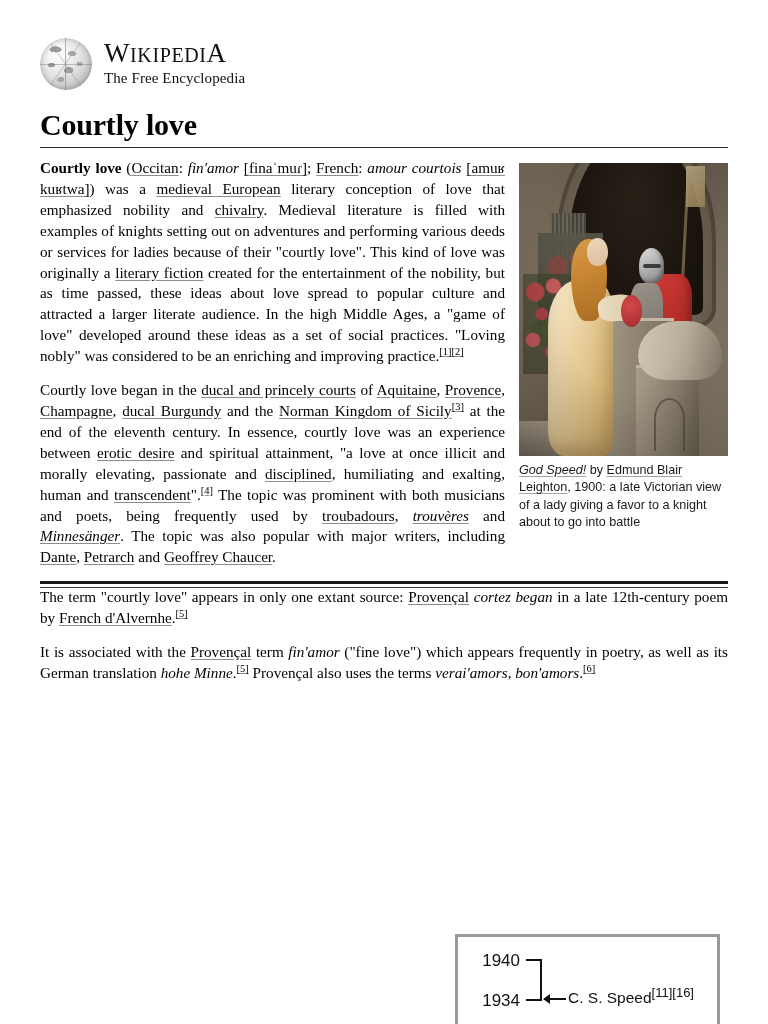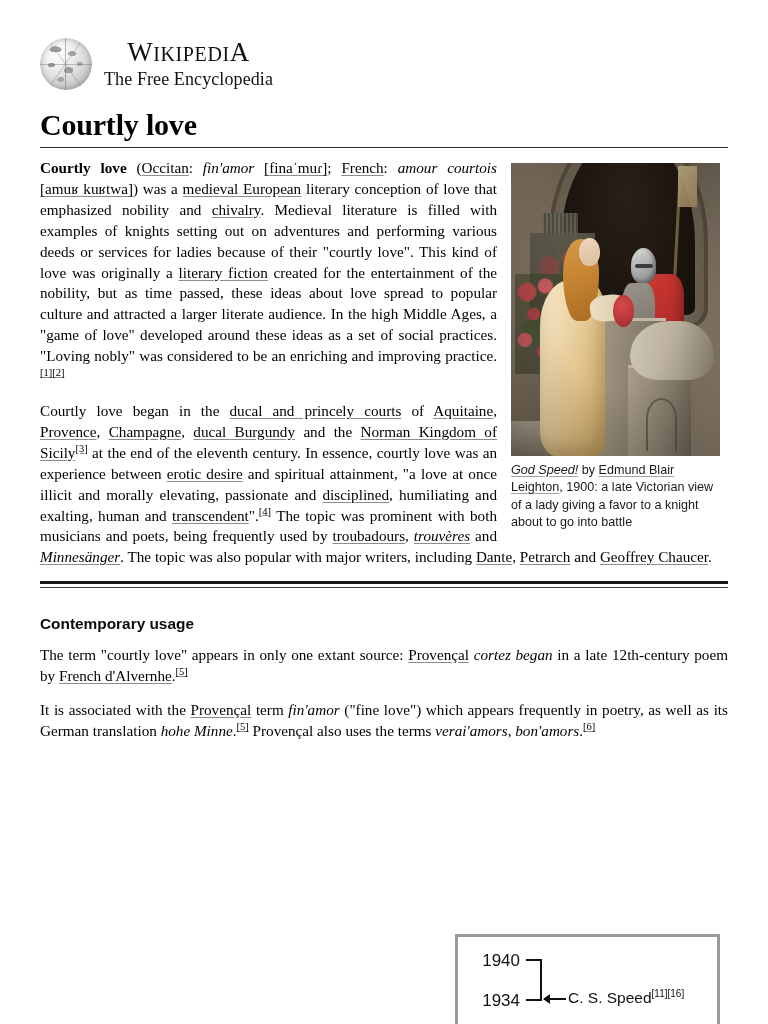--- a/index.html
+++ b/index.html
@@ -60,31 +60,31 @@
     position: absolute;
     inset: 0;
     border-radius: 50%;
     background:
       linear-gradient(90deg, transparent 48%, rgba(120,120,120,.55) 49%, transparent 51%),
       linear-gradient(0deg,  transparent 48%, rgba(120,120,120,.45) 49%, transparent 51%),
       linear-gradient(55deg, transparent 48%, rgba(130,130,130,.35) 49%, transparent 51%),
       linear-gradient(125deg, transparent 48%, rgba(130,130,130,.35) 49%, transparent 51%);
     box-shadow: inset 0 0 6px rgba(90,90,90,.45);
   }
-  .masthead-text { line-height: 1; padding-bottom: 2px; text-align: center; }
+  .masthead-text { line-height: 1; padding-bottom: 2px; }
   .wordmark {
     font-family: "Liberation Serif", serif;
     font-size: 27px;
     letter-spacing: .6px;
     color: #111;
   }
   .wordmark .small { font-size: 20px; }
   .tagline {
     font-family: "Liberation Serif", serif;
-    font-size: 18px;
+    font-size: 15px;
     color: #111;
     margin-top: 4px;
     letter-spacing: .1px;
   }
 
   
   .page-title {
     font-family: "Liberation Serif", serif;
     font-weight: bold;
     font-size: 30px;
@@ -114,21 +114,21 @@
     vertical-align: super;
     line-height: 0;
     text-decoration: underline;
     text-decoration-color: #8d8d8d;
   }
 
   
   .figure {
     float: right;
     width: 209px;
-    margin: 5px 8px 6px 14px;
+    margin: 5px 0 6px 14px;
   }
   .painting {
     width: 209px;
     height: 293px;
     position: relative;
     overflow: hidden;
     background: #2f241b;
   }
   
   .p-wall {
@@ -384,21 +384,21 @@
   }
   .tl-entry {
     position: absolute;
     left: 110px; top: 52px;
     font-family: "Liberation Sans", sans-serif;
     font-size: 15.5px;
     color: #111;
     white-space: nowrap;
   }
   .tl-entry sup {
-    font-size: 10px;
+    font-size: 13px;
     vertical-align: super;
     line-height: 0;
   }
 </style>
 </head>
 <body>
 
 <div class="page">
 
   <div class="masthead">
@@ -437,21 +437,20 @@
     </div>
     <div class="caption"><span class="it lnk">God Speed!</span><span> by </span><span class="lnk">Edmund Blair Leighton</span><span>, 1900: a late Victorian view of a lady giving a favor to a knight about to go into battle</span></div>
   </div>
 
   <p class="body"><span class="bd">Courtly love</span><span> (</span><span class="lnk">Occitan</span><span>: </span><span class="it">fin'amor</span> <span class="lnk">[finaˈmuɾ]</span><span>; </span><span class="lnk">French</span><span>: </span><span class="it">amour courtois</span> <span class="lnk">[amuʁ kuʁtwa]</span><span>) was a </span><span class="lnk">medieval European</span><span> literary conception of love that emphasized nobility and </span><span class="lnk">chivalry</span><span>. Medieval literature is filled with examples of knights setting out on adventures and performing various deeds or services for ladies because of their "courtly love". This kind of love was originally a </span><span class="lnk">literary fiction</span><span> created for the entertainment of the nobility, but as time passed, these ideas about love spread to popular culture and attracted a larger literate audience. In the high Middle Ages, a "game of love" developed around these ideas as a set of social practices. "Loving nobly" was considered to be an enriching and improving practice.</span><sup class="ref">[1]</sup><sup class="ref">[2]</sup></p>
 
   <p class="body"><span>Courtly love began in the </span><span class="lnk">ducal and princely courts</span><span> of </span><span class="lnk">Aquitaine</span><span>, </span><span class="lnk">Provence</span><span>, </span><span class="lnk">Champagne</span><span>, </span><span class="lnk">ducal Burgundy</span><span> and the </span><span class="lnk">Norman Kingdom of Sicily</span><sup class="ref">[3]</sup><span> at the end of the eleventh century. In essence, courtly love was an experience between </span><span class="lnk">erotic desire</span><span> and spiritual attainment, "a love at once illicit and morally elevating, passionate and </span><span class="lnk">disciplined</span><span>, humiliating and exalting, human and </span><span class="lnk">transcendent</span><span>".</span><sup class="ref">[4]</sup><span> The topic was prominent with both musicians and poets, being frequently used by </span><span class="lnk">troubadours</span><span>, </span><span class="it lnk">trouvères</span><span> and </span><span class="it lnk">Minnesänger</span><span>. The topic was also popular with major writers, including </span><span class="lnk">Dante</span><span>, </span><span class="lnk">Petrarch</span><span> and </span><span class="lnk">Geoffrey Chaucer</span><span>.</span></p>
 
   <div class="section-rule"></div>
 
-  <h3 class="subsection">Contemporary usage</h3>
 
   <p class="body"><span>The term "courtly love" appears in only one extant source: </span><span class="lnk">Provençal</span><span> </span><span class="it">cortez began</span><span> in a late 12th-century poem by </span><span class="lnk">French d'Alvernhe</span><span>.</span><sup class="ref">[5]</sup></p>
 
   <p class="body"><span>It is associated with the </span><span class="lnk">Provençal</span><span> term </span><span class="it">fin'amor</span><span> ("fine love") which appears frequently in poetry, as well as its German translation </span><span class="it">hohe Minne</span><span>.</span><sup class="ref">[5]</sup><span> Provençal also uses the terms </span><span class="it">verai'amors</span><span>, </span><span class="it">bon'amors</span><span>.</span><sup class="ref">[6]</sup></p>
 
 
   <div class="timeline-box">
     <div class="tl-inner">
       <div class="tl-year y1940">1940</div>
       <div class="tl-year y1935">1934</div>

